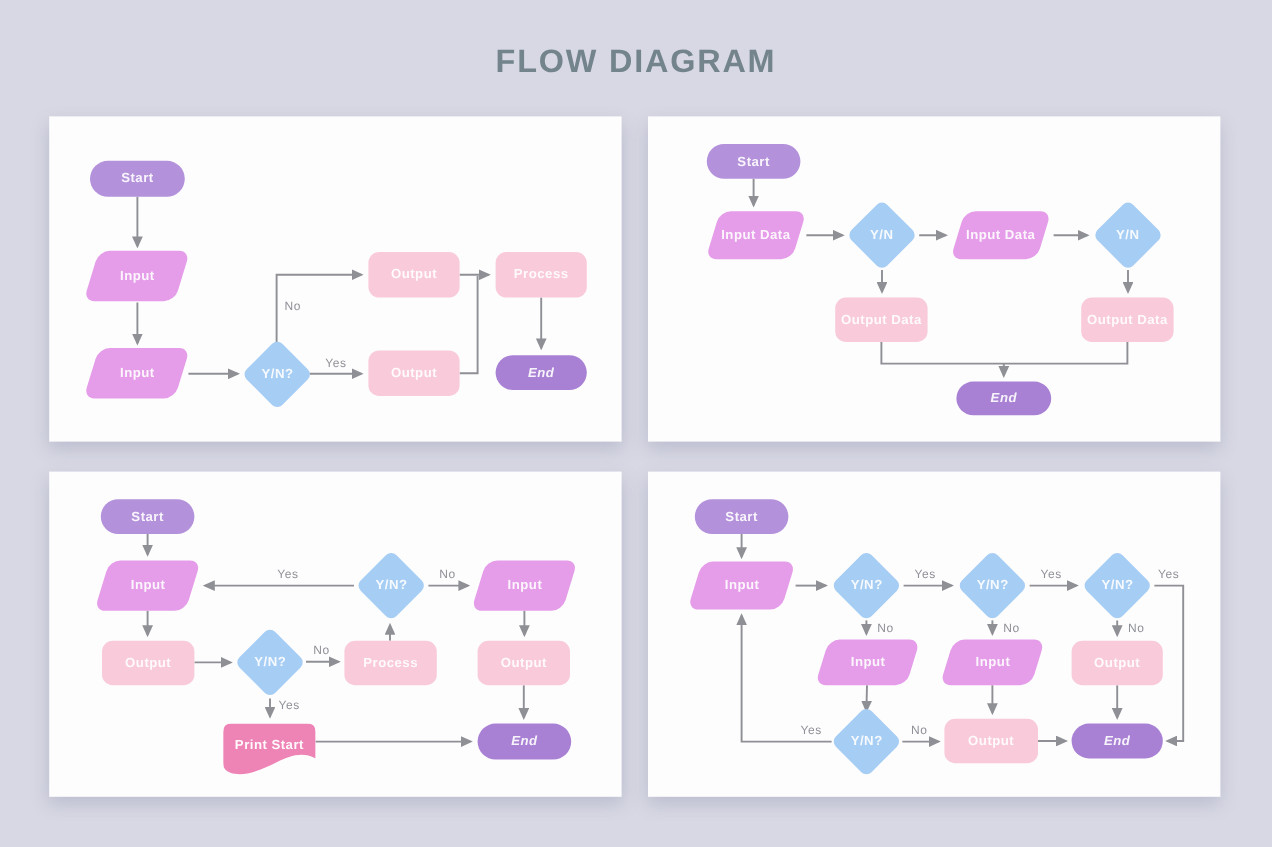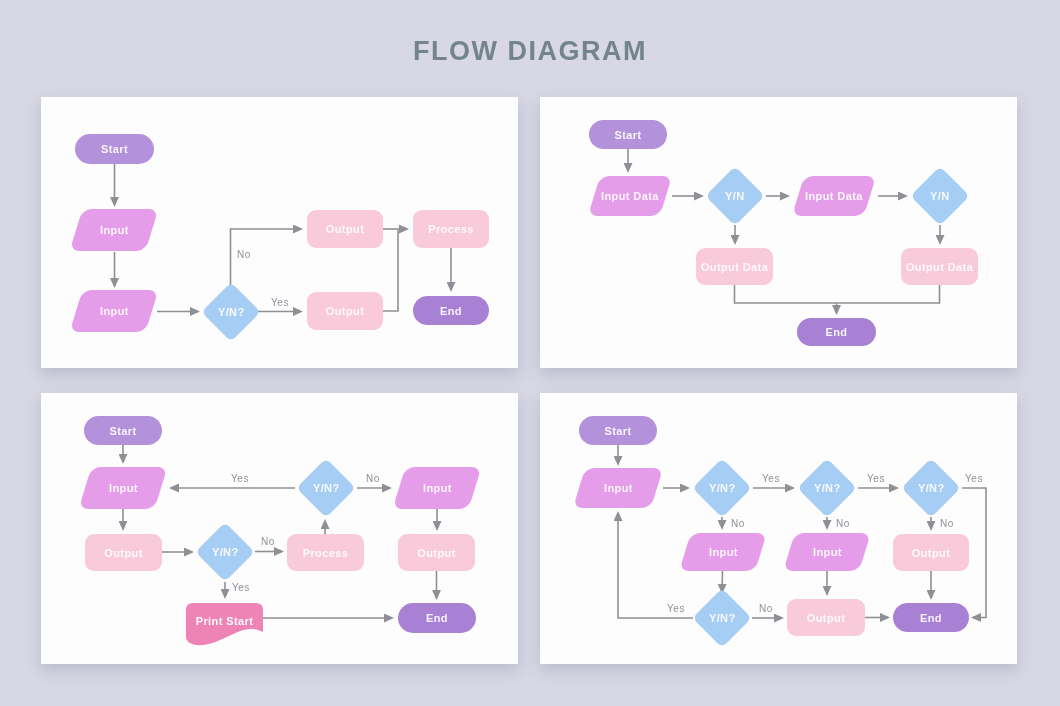--- a/index.html
+++ b/index.html
@@ -30,21 +30,21 @@
   .wires{position:absolute;left:0;top:0;width:100%;height:100%;}
   .wires polyline,.wires line{fill:none;stroke:var(--c-arrow,#8f9095);stroke-width:1.6;}
   .elabel{font-family:"Liberation Sans",sans-serif;font-size:10px;letter-spacing:.5px;fill:var(--c-label,#8f9198);}
   .mid{text-anchor:middle;}
   .node{
     position:absolute;display:flex;align-items:center;justify-content:center;
     color:rgba(255,255,255,0.9);font-size:11px;font-weight:700;letter-spacing:.4px;
     white-space:nowrap;
   }
   .pill{border-radius:16px;background:var(--c-start,#b491db);}
-  .pill.end{background:var(--c-end,#a981d4);}
+  .pill.end{background:var(--c-end,#a981d4);font-style:italic;}
   .rect{border-radius:9px;background:var(--c-output,#f9cada);}
   .para{border-radius:9px;background:var(--c-input,#e59ce9);transform:skewX(-17deg);}
   .para .t{display:block;transform:skewX(17deg);}
   .diamond{width:42px;height:42px;border-radius:6px;background:var(--c-decision,#a6cdf4);transform:rotate(45deg);}
   .diamond .t{display:block;transform:rotate(-45deg);}
   .doc{color:rgba(255,255,255,0.95);}
   .doc svg{position:absolute;left:0;top:0;}
   .doc .t{position:relative;top:-5px;}
 </style>
 </head>

